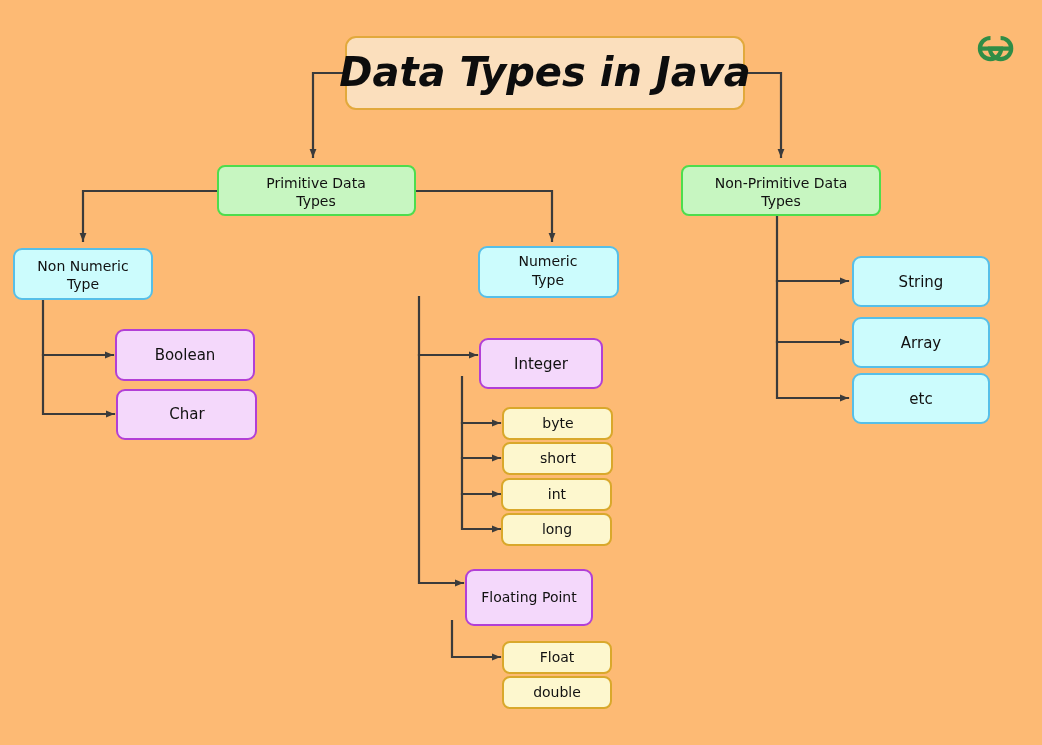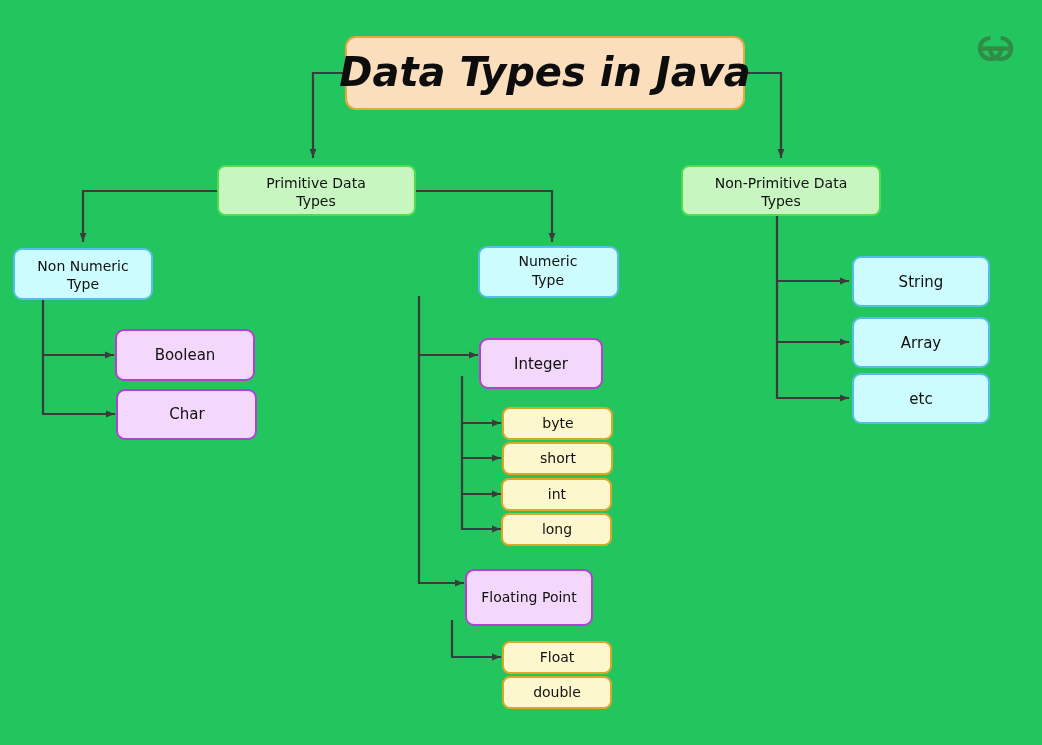--- a/index.html
+++ b/index.html
@@ -10,21 +10,21 @@
   body {
     width: 1042px;
     height: 745px;
     font-family: "DejaVu Sans", sans-serif;
     overflow: hidden;
   }
   #diagram-root {
     position: relative;
     width: 1042px;
     height: 745px;
-    background: #22c55e;
+    background: #fdba74;
     text-align: center;
   }
   svg.layer {
     position: absolute;
     top: 0;
     left: 0;
     width: 1042px;
     height: 745px;
   }
   .node-label {

